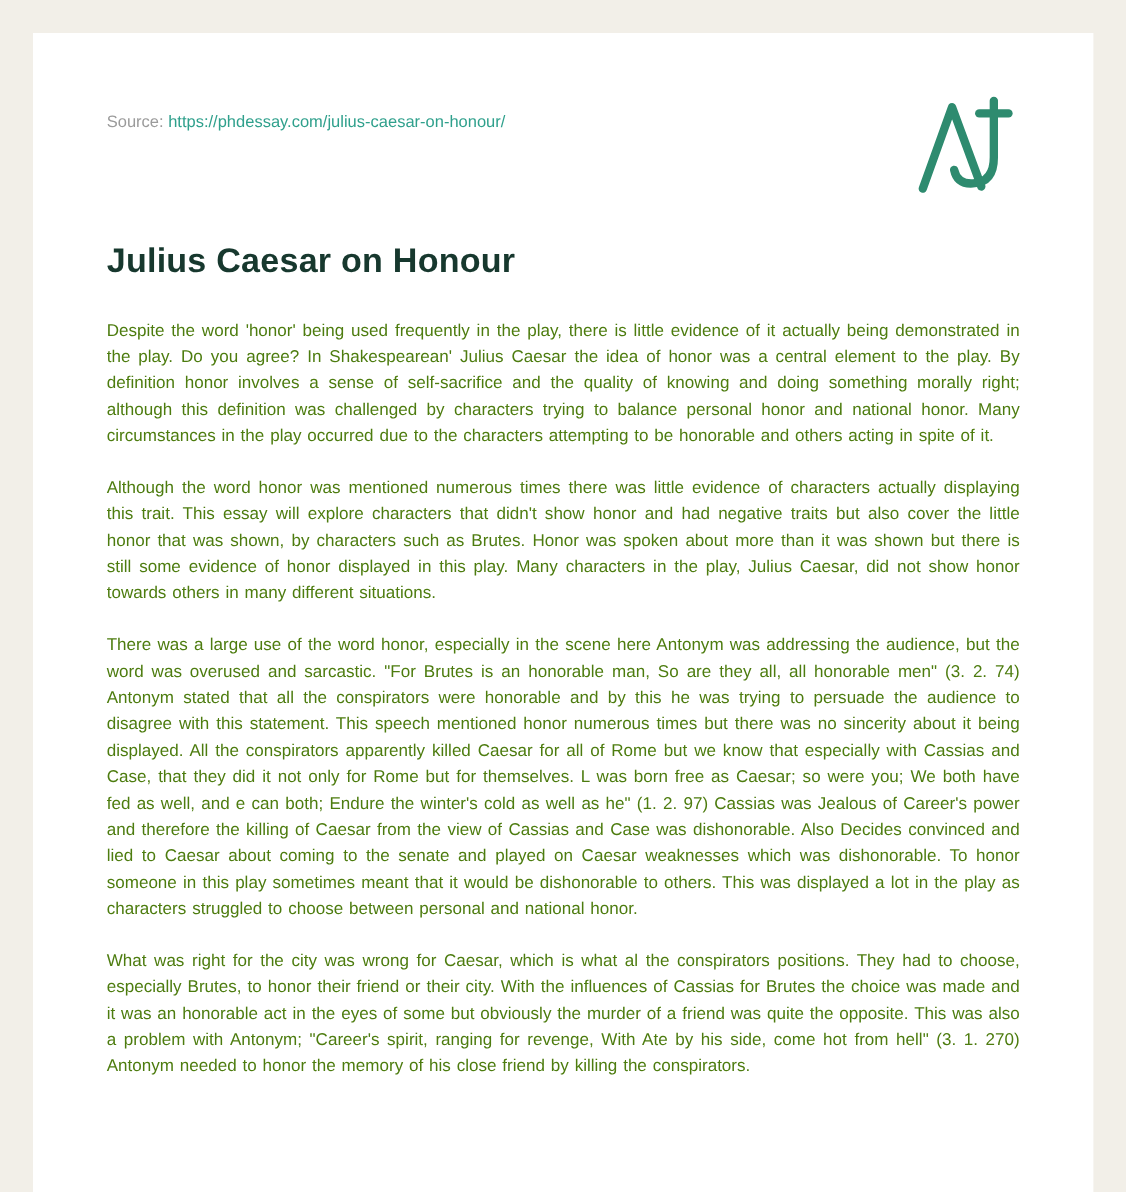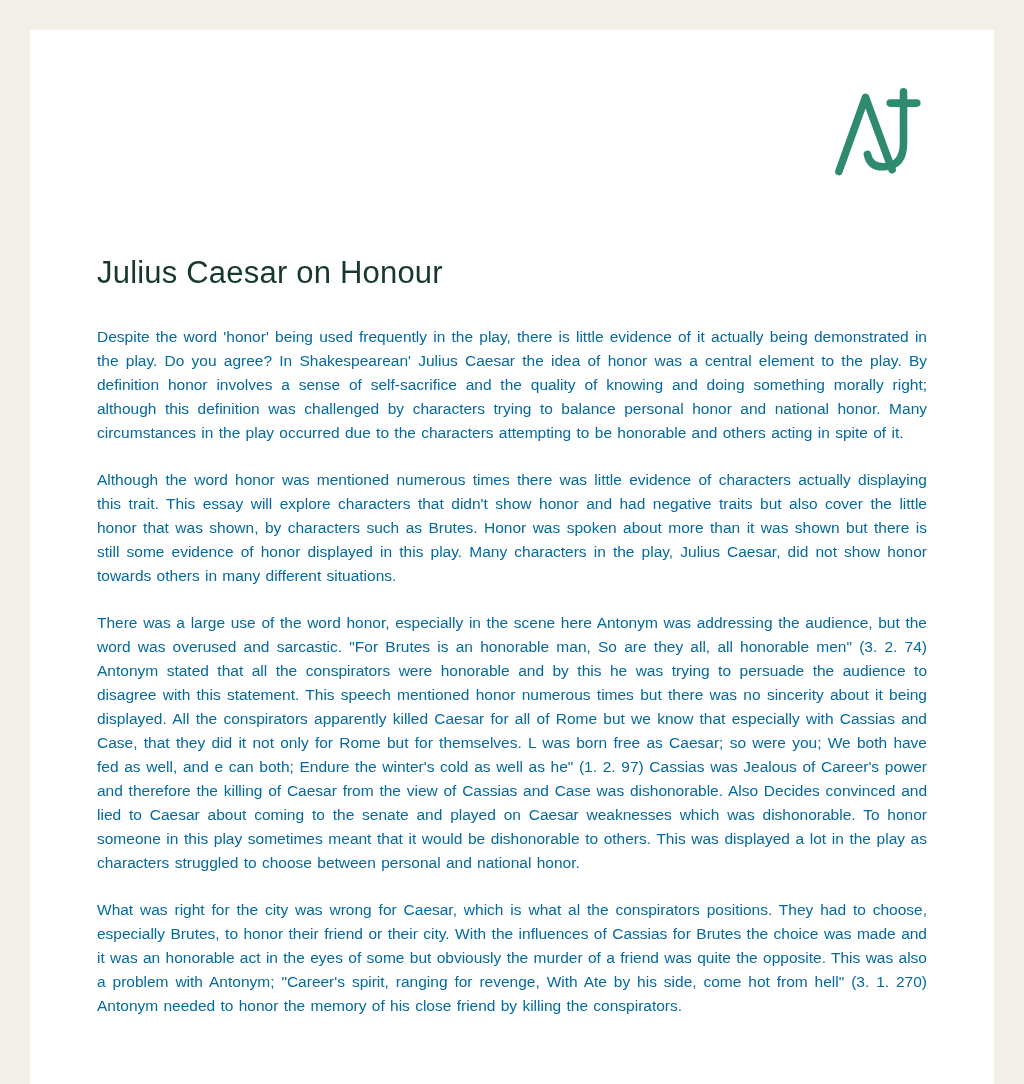--- a/index.html
+++ b/index.html
@@ -54,48 +54,52 @@
   }
 
   .logo-box {
     width: 100px;
     height: 95px;
     margin-right: 2px;
     flex: 0 0 auto;
   }
 
   .article-title {
-    margin-top: 74px;
+    margin-top: 38px;
     font-size: 31px;
-    font-weight: 400;
+    font-weight: 700;
     color: #17382e;
     letter-spacing: 0.2px;
   }
 
   .essay-body p {
     margin-top: 23px;
     font-size: 15.5px;
     line-height: 24px;
-    color: #0369a1;
+    color: #4d7c0f;
     text-align: justify;
     word-spacing: 1px;
   }
 
   .essay-body p:first-child {
     margin-top: 34px;
   }
 </style>
 </head>
 <body>
 
 <div class="page-wrap">
   <div class="card">
 
     <div class="header-row">
       <div>
+        <div class="source-line">
+          <span>Source:</span>
+          <a class="source-link">https://phdessay.com/julius-caesar-on-honour/</a>
+        </div>
       </div>
 
       <div class="logo-box">
         <svg viewBox="0 0 100 100" width="100" height="95" aria-hidden="true">
 
           <path d="M12 90 L40 12 L68 88" fill="none" stroke="#2e8b6f" stroke-width="8" stroke-linecap="round" stroke-linejoin="round"></path>
 
           <path d="M80 6 L80 60 Q80 84 60 85 Q45 86 42 72" fill="none" stroke="#2e8b6f" stroke-width="8" stroke-linecap="round"></path>
           <path d="M66 18 L94 18" fill="none" stroke="#2e8b6f" stroke-width="8" stroke-linecap="round"></path>
         </svg>

